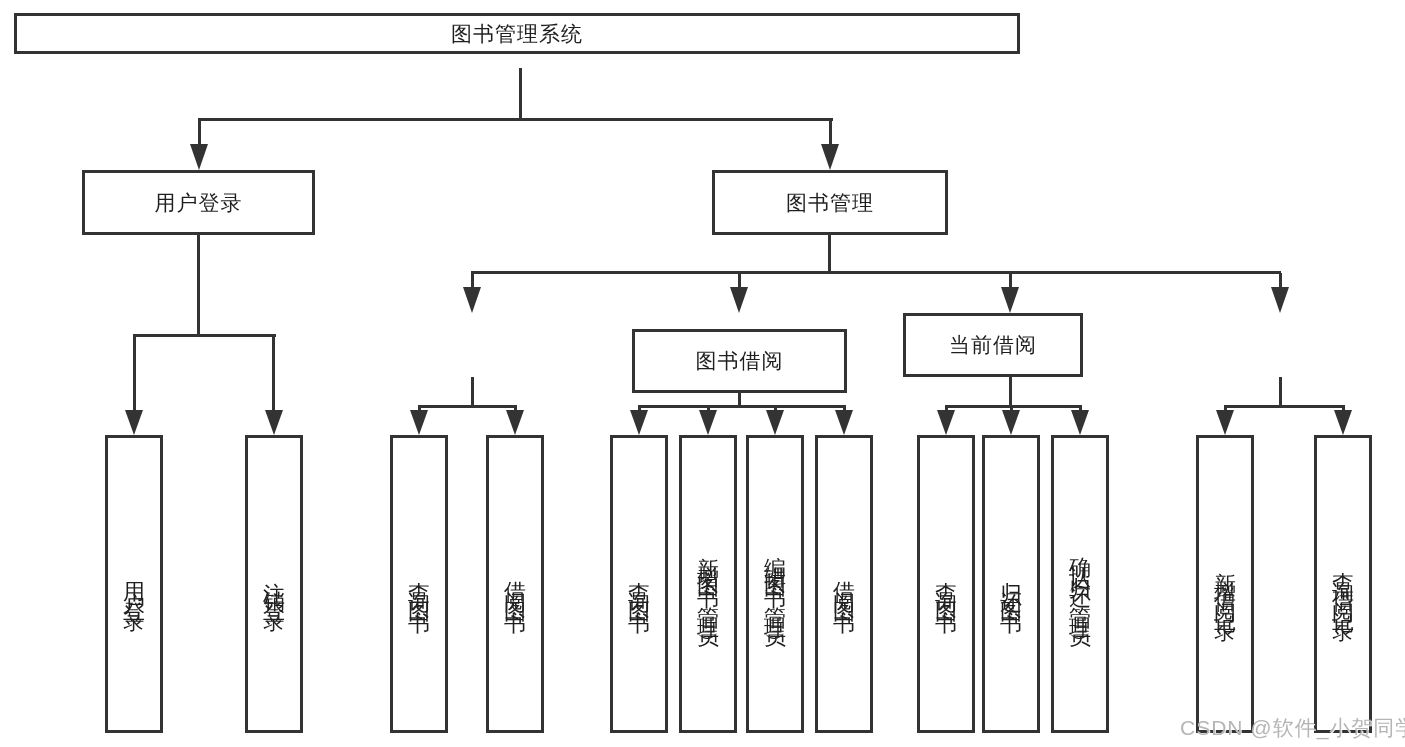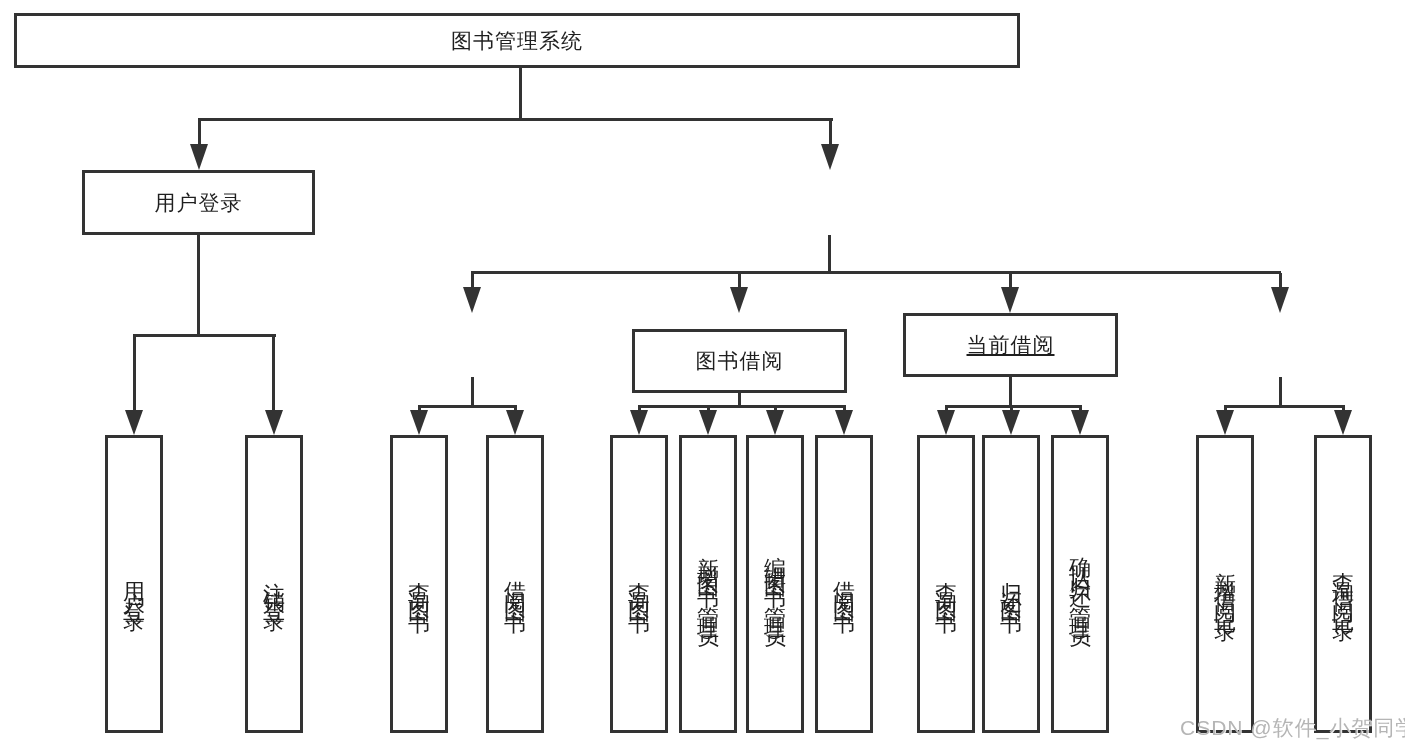--- a/index.html
+++ b/index.html
@@ -28,51 +28,52 @@
     position:absolute;left:1180px;top:714px;z-index:5;
     font-size:21px;color:#b5b5b5;letter-spacing:1px;white-space:nowrap;
     text-shadow:1px 1px 0 rgba(255,255,255,.9);
   }
 </style>
 </head>
 <body>
 
 <div class="canvas">
 
-  <div class="box" style="left:14px;top:13px;width:1006px;height:55px;">图书管理系统</div>
+  <div class="box" style="left:14px;top:13px;width:1006px;height:41px;">图书管理系统</div>
 
   <div class="ln" style="left:519px;top:68px;width:3px;height:53px;"></div>
   <div class="ln" style="left:198px;top:118px;width:635px;height:3px;"></div>
   <div class="ln" style="left:198px;top:120px;width:3px;height:28px;"></div>
   <div class="head" style="left:190px;top:144px;"></div>
   <div class="ln" style="left:829px;top:120px;width:3px;height:28px;"></div>
   <div class="head" style="left:821px;top:144px;"></div>
 
   <div class="box" style="left:82px;top:170px;width:233px;height:65px;">用户登录</div>
+  <div class="box" style="left:712px;top:170px;width:236px;height:65px;">图书管理</div>
 
   <div class="ln" style="left:197px;top:235px;width:3px;height:101px;"></div>
   <div class="ln" style="left:133px;top:334px;width:143px;height:3px;"></div>
   <div class="ln" style="left:133px;top:336px;width:3px;height:76px;"></div>
   <div class="head sm" style="left:125px;top:410px;"></div>
   <div class="ln" style="left:272px;top:336px;width:3px;height:76px;"></div>
   <div class="head sm" style="left:265px;top:410px;"></div>
 
   <div class="ln" style="left:828px;top:235px;width:3px;height:38px;"></div>
   <div class="ln" style="left:471px;top:271px;width:810px;height:3px;"></div>
   <div class="ln" style="left:471px;top:273px;width:3px;height:16px;"></div>
   <div class="head" style="left:463px;top:287px;"></div>
   <div class="ln" style="left:738px;top:273px;width:3px;height:16px;"></div>
   <div class="head" style="left:730px;top:287px;"></div>
   <div class="ln" style="left:1009px;top:273px;width:3px;height:16px;"></div>
   <div class="head" style="left:1001px;top:287px;"></div>
   <div class="ln" style="left:1279px;top:273px;width:3px;height:16px;"></div>
   <div class="head" style="left:1271px;top:287px;"></div>
 
   <div class="box" style="left:632px;top:329px;width:215px;height:64px;">图书借阅</div>
-  <div class="box" style="left:903px;top:313px;width:215px;height:64px;text-decoration:underline;">当前借阅</div>
+  <div class="box" style="left:903px;top:313px;width:180px;height:64px;">当前借阅</div>
 
   <div class="ln" style="left:471px;top:377px;width:3px;height:30px;"></div>
   <div class="ln" style="left:418px;top:405px;width:99px;height:3px;"></div>
   <div class="ln" style="left:418px;top:405px;width:3px;height:8px;"></div>
   <div class="head sm" style="left:410px;top:410px;"></div>
   <div class="ln" style="left:514px;top:405px;width:3px;height:8px;"></div>
   <div class="head sm" style="left:506px;top:410px;"></div>
 
   <div class="ln" style="left:738px;top:377px;width:3px;height:30px;"></div>
   <div class="ln" style="left:638px;top:405px;width:207px;height:3px;"></div>

